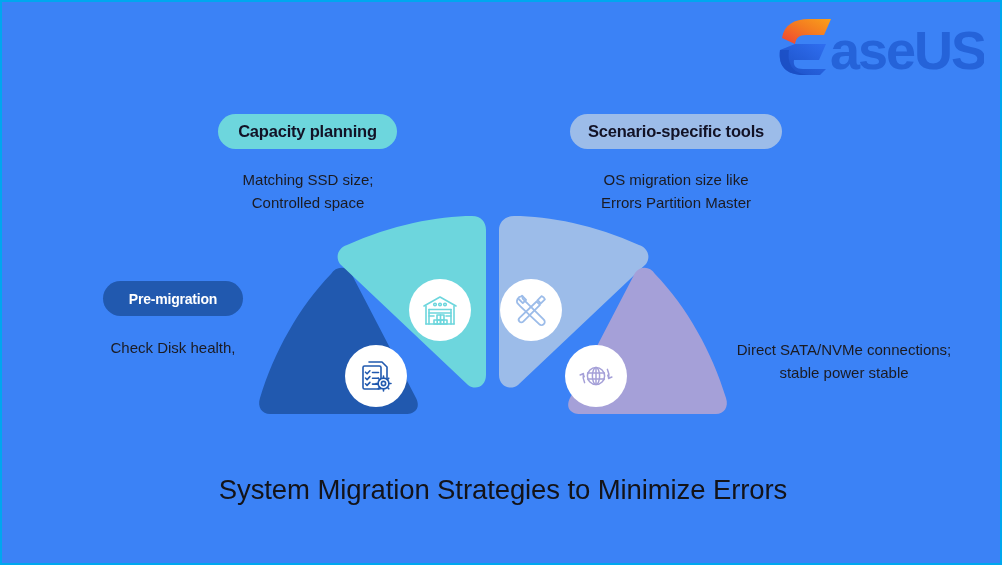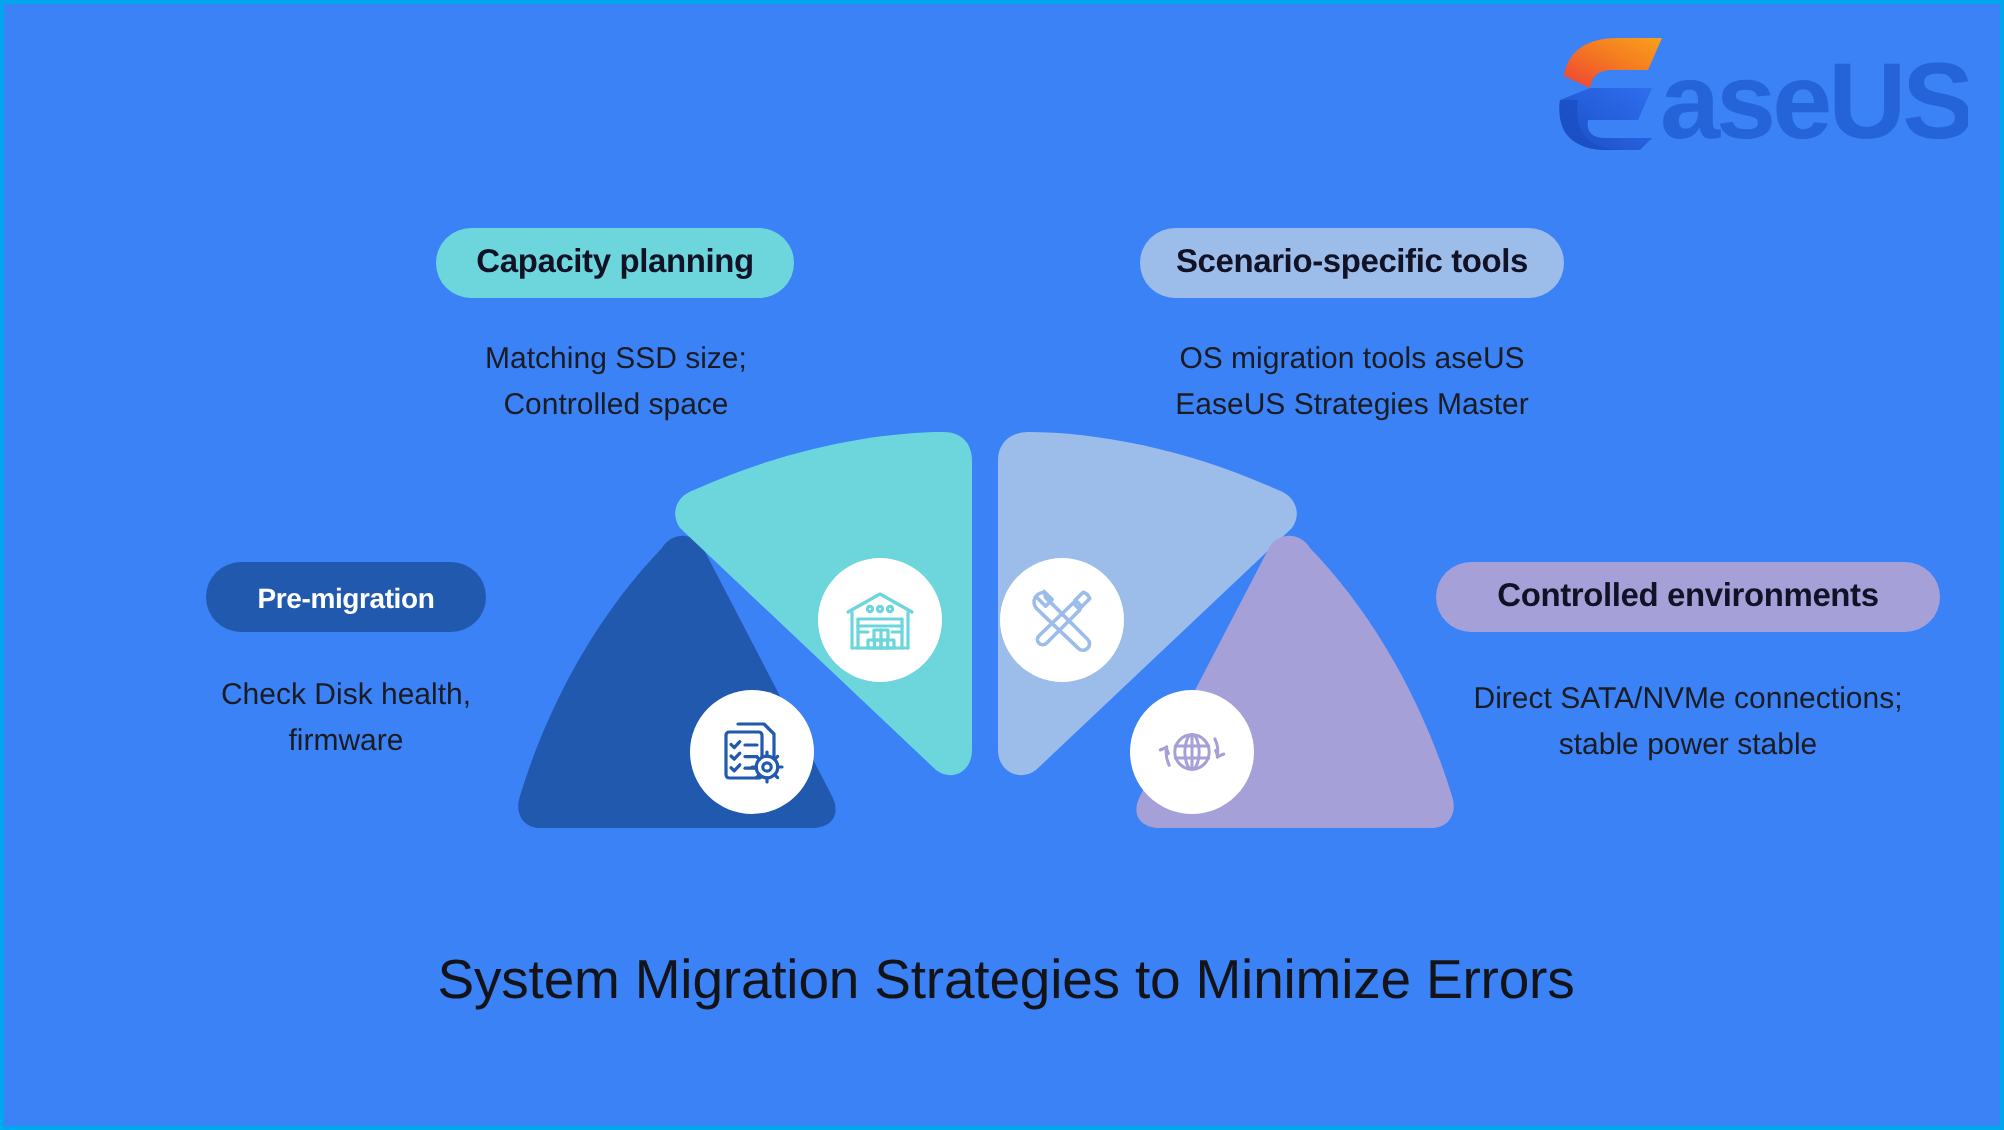--- a/index.html
+++ b/index.html
@@ -272,35 +272,31 @@
 
   <div class="pill pill-pre">
     <span>Pre-migration</span>
   </div>
   <div class="pill pill-capacity">
     <span>Capacity planning</span>
   </div>
   <div class="pill pill-scenario">
     <span>Scenario-specific tools</span>
   </div>
-  <div class="pill pill-controlled">
-    <span>Controlled environments</span>
-  </div>
 
   <div class="desc desc-pre">
     <div>Check Disk health,</div>
-    <div>firmware</div>
   </div>
   <div class="desc desc-capacity">
     <div>Matching SSD size;</div>
     <div>Controlled space</div>
   </div>
   <div class="desc desc-scenario">
-    <div>OS migration tools aseUS</div>
-    <div>EaseUS Strategies Master</div>
+    <div>OS migration size like</div>
+    <div>Errors Partition Master</div>
   </div>
   <div class="desc desc-controlled">
     <div>Direct SATA/NVMe connections;</div>
     <div>stable power stable</div>
   </div>
 
   <div id="title">System Migration Strategies to Minimize Errors</div>
 
 </div>
 

